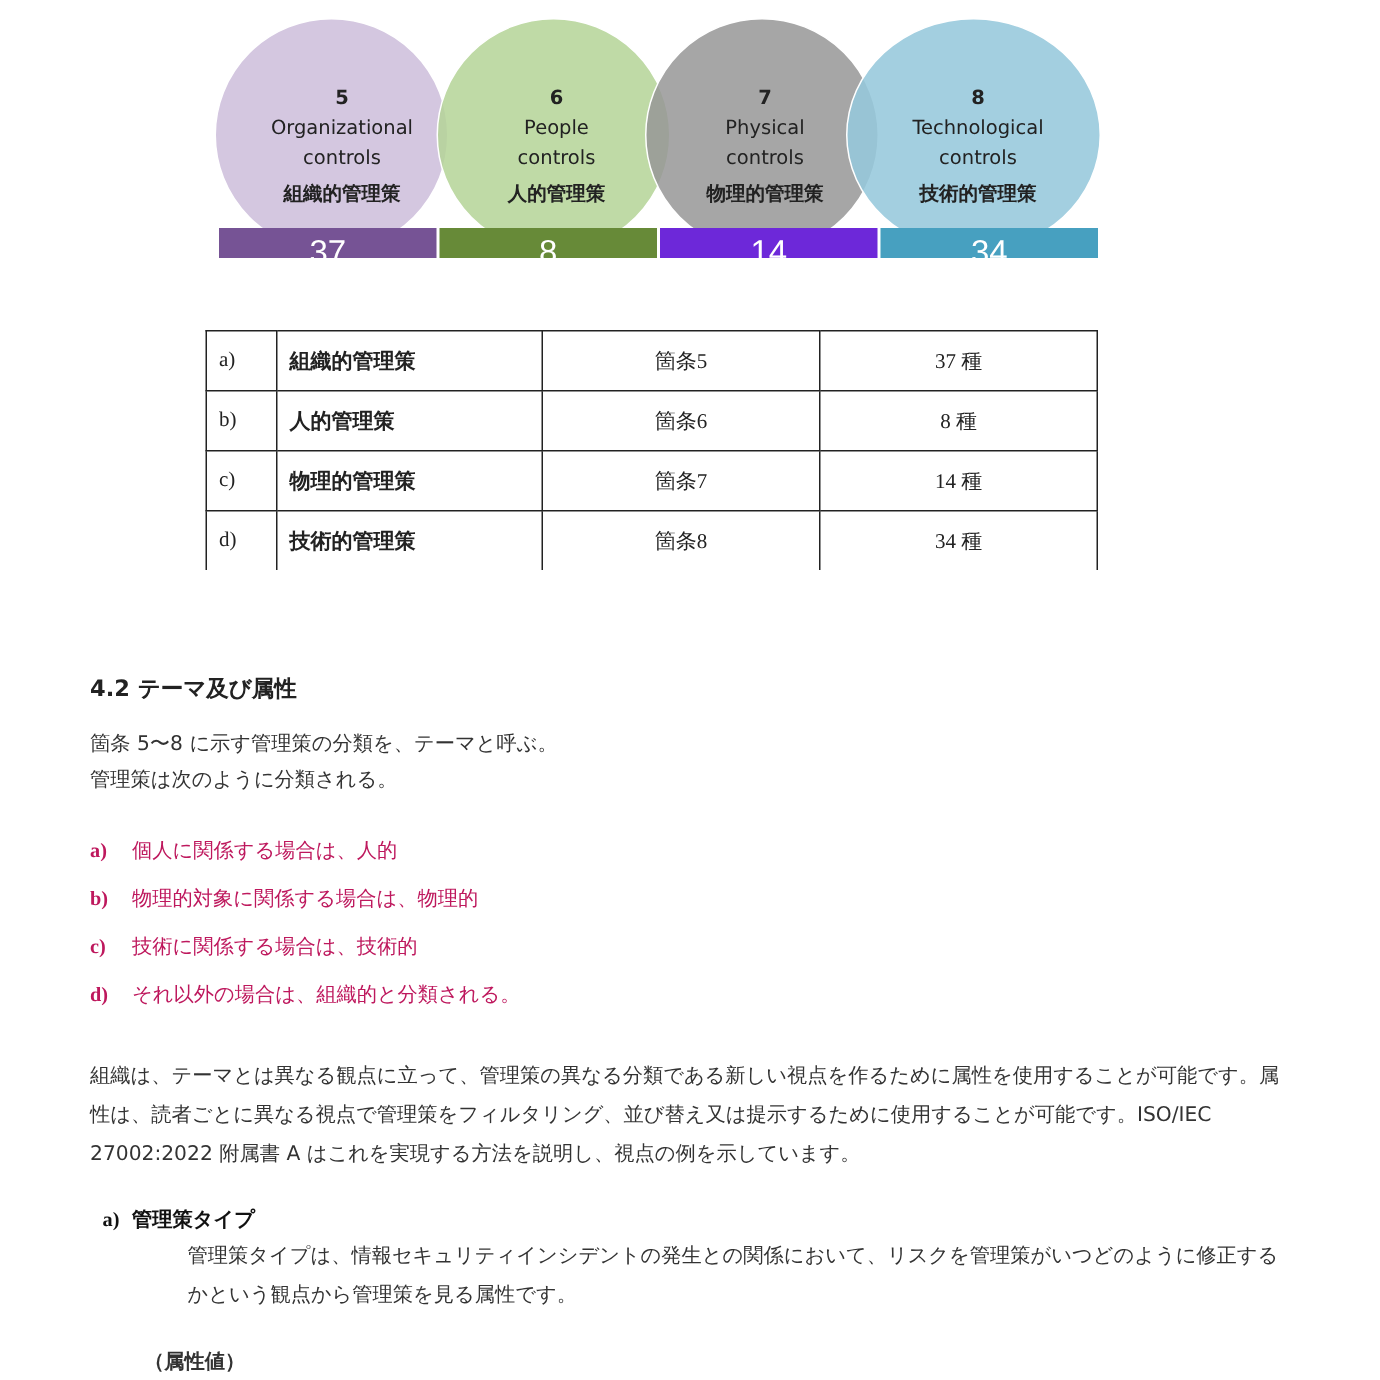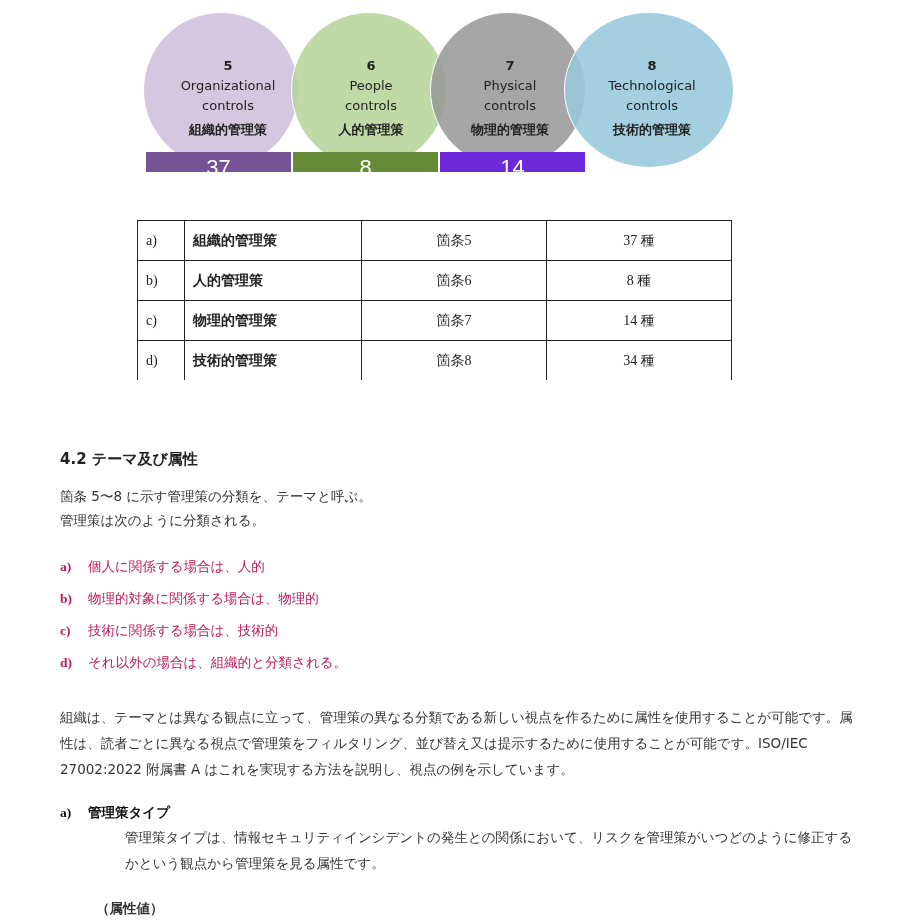--- a/index.html
+++ b/index.html
@@ -50,20 +50,21 @@
   <div class="ctext" style="left:587px;top:56px;width:130px;">
     <div class="num">8</div>
     <div>Technological</div>
     <div>controls</div>
     <div class="jp">技術的管理策</div>
   </div>
 
   <div class="bar" style="left:146px;width:145px;background:#765395;">37</div>
   <div class="bar" style="left:293px;width:145px;background:#678a38;">8</div>
   <div class="bar" style="left:440px;width:145px;background:#6d28d9;">14</div>
+  <div class="bar" style="left:587px;width:145px;background:#47a0c0;">34</div>
 </div>
 
 <table class="summary">
   <tbody>
       <tr>
     <td class="c1">a)</td>
     <td class="c2">組織的管理策</td>
     <td class="c3">箇条5</td>
     <td class="c4">37 種</td>
   </tr>
@@ -92,15 +93,15 @@
 <div class="p" style="top:484px;">箇条 5〜8 に示す管理策の分類を、テーマと呼ぶ。</div>
 <div class="p" style="top:508px;">管理策は次のように分類される。</div>
 
 <div class="li" style="top:558px;"><span class="m">a)</span><span>個人に関係する場合は、人的</span></div>
 <div class="li" style="top:590px;"><span class="m">b)</span><span>物理的対象に関係する場合は、物理的</span></div>
 <div class="li" style="top:622px;"><span class="m">c)</span><span>技術に関係する場合は、技術的</span></div>
 <div class="li" style="top:654px;"><span class="m">d)</span><span>それ以外の場合は、組織的と分類される。</span></div>
 
 <div class="para" style="top:704px;">組織は、テーマとは異なる観点に立って、管理策の異なる分類である新しい視点を作るために属性を使用することが可能です。属性は、読者ごとに異なる視点で管理策をフィルタリング、並び替え又は提示するために使用することが可能です。ISO/IEC 27002:2022 附属書 A はこれを実現する方法を説明し、視点の例を示しています。</div>
 
-<div class="li" style="top:804px;font-weight:bold;color:#111;"><span class="m">a)</span><span>管理策タイプ</span></div>
+<div class="li" style="top:804px;font-weight:bold;color:#111;text-align:center;"><span class="m">a)</span><span>管理策タイプ</span></div>
 <div class="para" style="top:824px;left:98px;width:740px;margin-left:27px;">管理策タイプは、情報セキュリティインシデントの発生との関係において、リスクを管理策がいつどのように修正するかという観点から管理策を見る属性です。</div>
 <div class="p" style="top:896px;left:96px;font-weight:bold;">（属性値）</div>
 
 </body></html>

